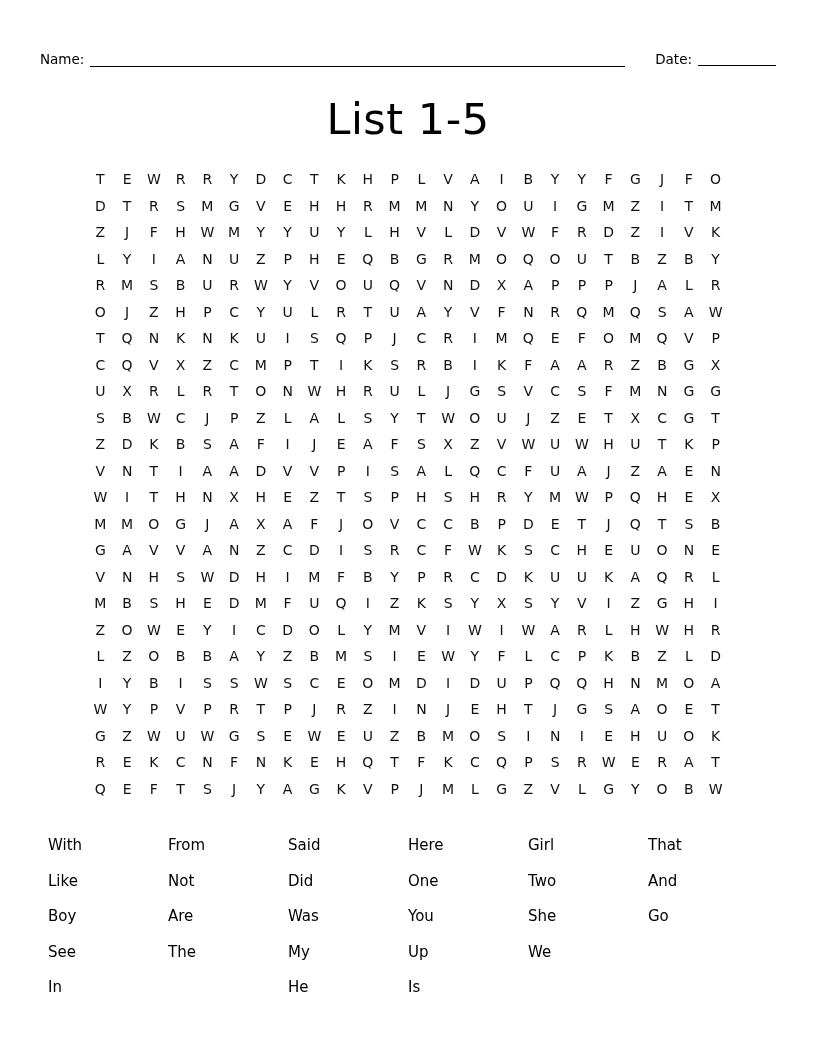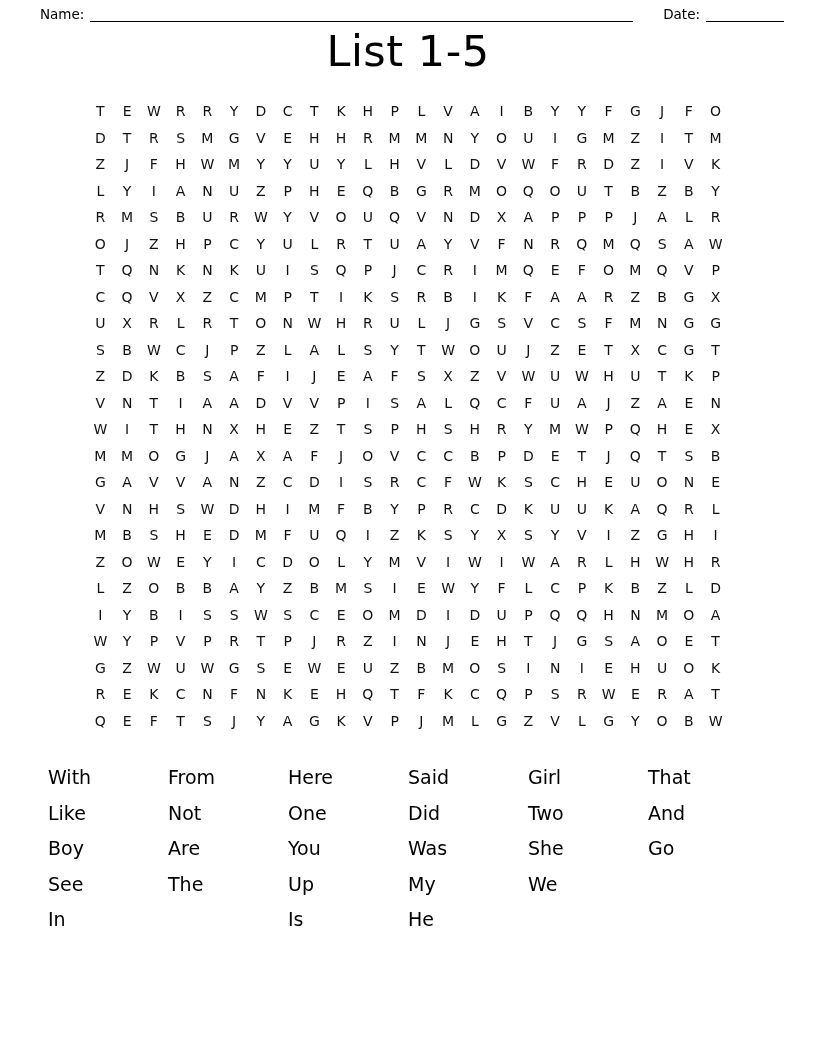--- a/index.html
+++ b/index.html
@@ -13,55 +13,55 @@
     position: relative;
     width: 816px;
     height: 1056px;
     background: #ffffff;
     overflow: hidden;
   }
   
   .header {
     display: flex;
     align-items: flex-end;
-    padding: 6px 32px 0 40px;
+    padding: 6px 40px 0 40px;
     font-size: 13.5px;
     line-height: 16px;
   }
   .name-section {
     display: flex;
     flex: 1;
     align-items: flex-end;
   }
   .label {
     white-space: nowrap;
   }
   .fill-line {
     flex: 1;
     border-bottom: 1px solid #000;
     height: 14px;
     margin-left: 6px;
     margin-right: 30px;
   }
   .date-section {
     display: flex;
-    align-items: flex-end;
+    margin-top: 45px;
   }
   .date-line {
     width: 78px;
     border-bottom: 1px solid #000;
     height: 14px;
     margin-left: 6px;
   }
   
   .title {
     text-align: center;
     font-size: 43px;
     font-weight: 400;
-    margin-top: 4px;
+    margin-top: 27px;
     letter-spacing: 0.5px;
   }
   
   .grid {
     width: 642px;
     margin: 22px auto 0 auto;
   }
   .grid-row {
     display: flex;
     height: 26.5px;
@@ -76,21 +76,21 @@
   
   .word-list {
     display: flex;
     margin-top: 26px;
     padding-left: 48px;
   }
   .word-column {
     width: 120px;
   }
   .word-item {
-    font-size: 19px;
+    font-size: 15px;
     line-height: 35.6px;
     color: #000000;
   }
 </style>
 </head>
 <body>
 
 <div class="page">
 
   <div class="header">
@@ -741,34 +741,34 @@
         <div class="word-item">See</div>
         <div class="word-item">In</div>
       </div>
       <div class="word-column">
         <div class="word-item">From</div>
         <div class="word-item">Not</div>
         <div class="word-item">Are</div>
         <div class="word-item">The</div>
       </div>
       <div class="word-column">
+        <div class="word-item">Said</div>
+        <div class="word-item">Did</div>
+        <div class="word-item">Was</div>
+        <div class="word-item">My</div>
+        <div class="word-item">He</div>
+      </div>
+      <div class="word-column">
         <div class="word-item">Here</div>
         <div class="word-item">One</div>
         <div class="word-item">You</div>
         <div class="word-item">Up</div>
         <div class="word-item">Is</div>
       </div>
       <div class="word-column">
-        <div class="word-item">Said</div>
-        <div class="word-item">Did</div>
-        <div class="word-item">Was</div>
-        <div class="word-item">My</div>
-        <div class="word-item">He</div>
-      </div>
-      <div class="word-column">
         <div class="word-item">Girl</div>
         <div class="word-item">Two</div>
         <div class="word-item">She</div>
         <div class="word-item">We</div>
       </div>
       <div class="word-column">
         <div class="word-item">That</div>
         <div class="word-item">And</div>
         <div class="word-item">Go</div>
       </div>

